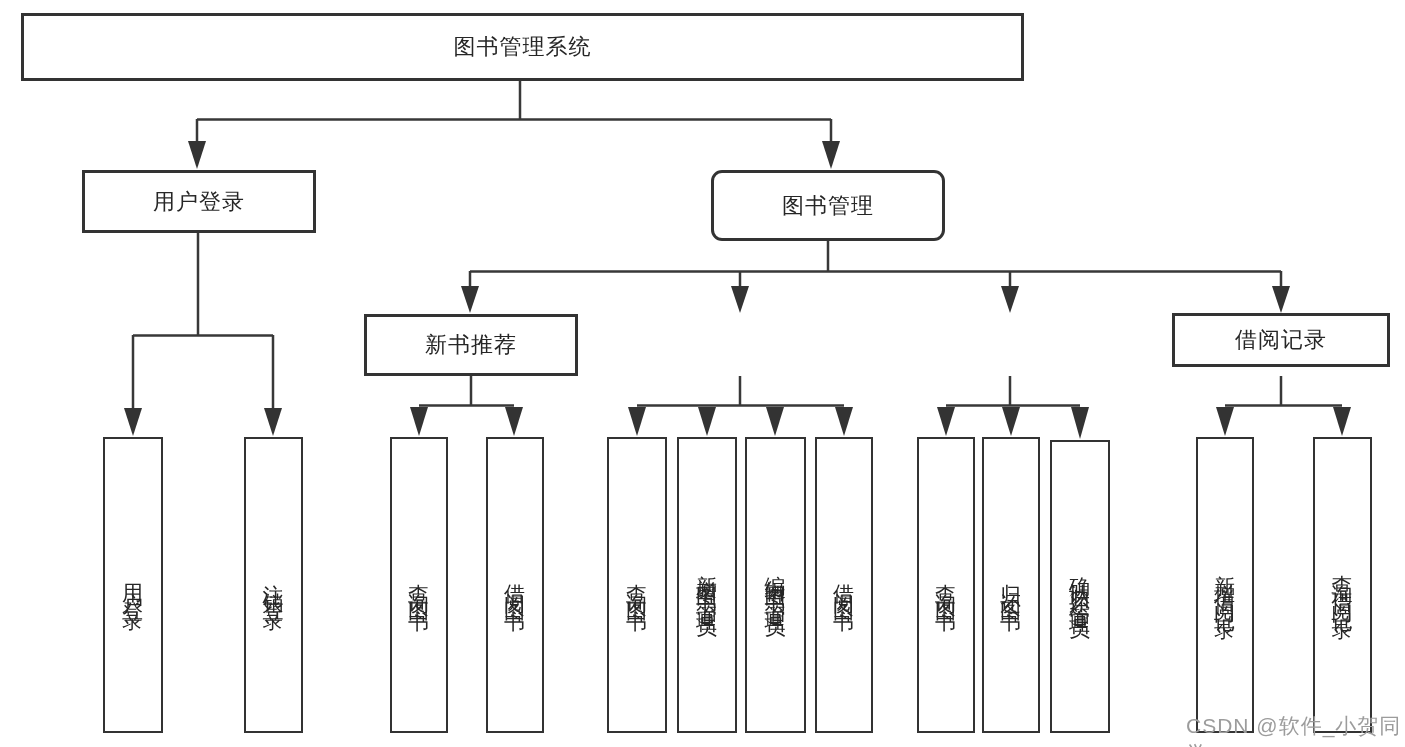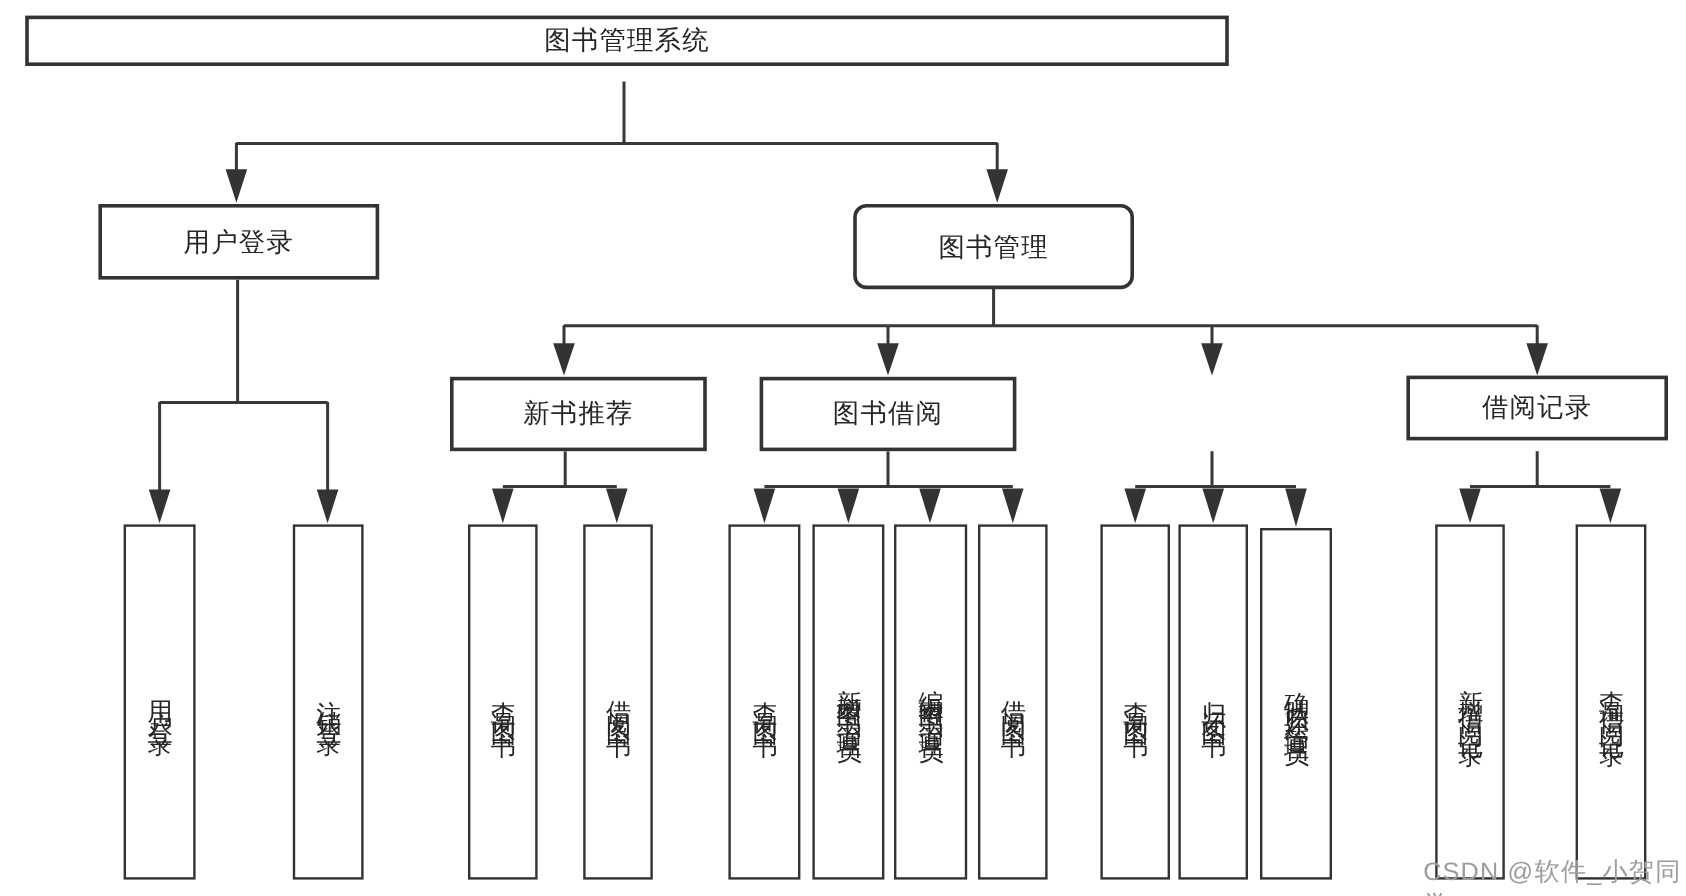--- a/index.html
+++ b/index.html
@@ -101,36 +101,33 @@
     <path d="M1010 376 V405.5 M946 405.5 H1080"></path>
     <polygon points="937,407 955,407 946,436"></polygon>
     <polygon points="1002,407 1020,407 1011,436"></polygon>
     <polygon points="1071,407 1089,407 1080,439"></polygon>
 
     <path d="M1281 376 V405.5 M1225 405.5 H1342"></path>
     <polygon points="1216,407 1234,407 1225,436"></polygon>
     <polygon points="1333,407 1351,407 1342,436"></polygon>
   </svg>
 
-  <div class="node" style="left:21px; top:13px; width:1003px; height:42px;text-align:right;">
+  <div class="node" style="left:21px; top:13px; width:1003px; height:68px;text-align:right;">
     <span>图书管理系统</span>
   </div>
 
   <div class="node" style="left:82px; top:170px; width:234px; height:63px;">
     <span>用户登录</span>
   </div>
   <div class="node" style="left:711px; top:170px; width:234px; height:71px;border-radius:11px;">
     <span>图书管理</span>
   </div>
 
-  <div class="node" style="left:364px; top:314px; width:214px; height:62px;margin-left:11px;">
+  <div class="node" style="left:364px; top:314px; width:214px; height:62px;">
     <span>新书推荐</span>
-  </div>
-  <div class="node" style="left:633px; top:314px; width:214px; height:62px;">
-    <span>图书借阅</span>
   </div>
   <div class="node" style="left:1172px; top:313px; width:218px; height:54px;">
     <span>借阅记录</span>
   </div>
 
   <div class="node leaf" style="left:103px; top:437px; width:60px; height:296px;">
     <span class="vtext">用户登录</span>
   </div>
   <div class="node leaf" style="left:244px; top:437px; width:59px; height:296px;">
     <span class="vtext">注销登录</span>

